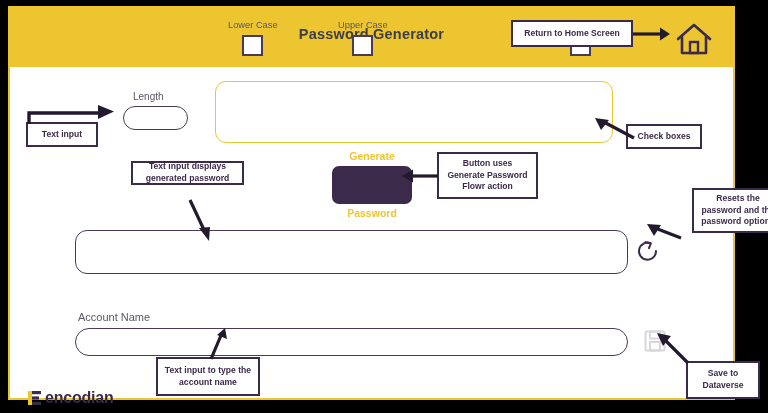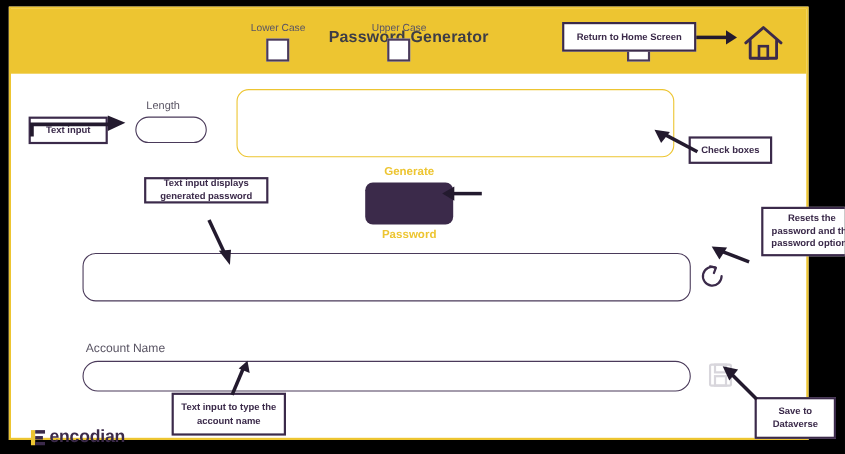--- a/index.html
+++ b/index.html
@@ -126,38 +126,39 @@
     </div>
 
   </div>
 
   <div class="callout" id="ann-return-home" style="left:511px;top:20px;width:122px;height:27px;">Return to Home Screen</div>
   <svg class="ann-svg" style="left:633px;top:25px;width:40px;height:18px;" viewBox="0 0 40 18">
     <path d="M0 9 H28" stroke="#231a2e" stroke-width="3.2"></path>
     <path d="M27 2.5 L37 9 L27 15.5 Z" fill="#231a2e"></path>
   </svg>
 
-  <div class="callout" id="ann-text-input" style="left:26px;top:106px;width:72px;height:25px;">Text input</div>
+  <div class="callout" id="ann-text-input" style="left:26px;top:122px;width:72px;height:25px;">Text input</div>
   <svg class="ann-svg" style="left:26px;top:100px;width:90px;height:26px;" viewBox="0 0 90 26">
     <path d="M3 24 V13 H76" fill="none" stroke="#231a2e" stroke-width="3.4" stroke-linejoin="miter"></path>
     <path d="M72 5 L88 11.5 L72 19 Z" fill="#231a2e"></path>
   </svg>
 
   <div class="callout" id="ann-check-boxes" style="left:626px;top:124px;width:76px;height:25px;">Check boxes</div>
   <svg class="ann-svg" style="left:592px;top:118px;width:44px;height:24px;" viewBox="0 0 44 24">
     <path d="M42 20 L10 3" stroke="#231a2e" stroke-width="3.2"></path>
     <path d="M3 0 L17 2 L9 12 Z" fill="#231a2e"></path>
   </svg>
 
   <div class="callout" id="ann-display-password" style="left:131px;top:161px;width:113px;height:24px;">Text input displays generated password</div>
   <svg class="ann-svg" style="left:188px;top:198px;width:30px;height:46px;" viewBox="0 0 30 46">
     <path d="M2 2 L17 34" stroke="#231a2e" stroke-width="3.2"></path>
     <path d="M11 30 L21 43 L22 29 Z" fill="#231a2e"></path>
   </svg>
 
+  <div class="callout" id="ann-button-flow" style="left:437px;top:152px;width:101px;height:47px;">Button uses Generate Password Flowr action</div>
   <svg class="ann-svg" style="left:400px;top:168px;width:40px;height:16px;" viewBox="0 0 40 16">
     <path d="M38 8 H11" stroke="#231a2e" stroke-width="3.2"></path>
     <path d="M13 1.5 L2 8 L13 14.5 Z" fill="#231a2e"></path>
   </svg>
 
   <div class="callout" id="ann-reset" style="left:673px;top:188px;width:92px;height:45px;margin-left:19px;">Resets the password and the password options</div>
   <svg class="ann-svg" style="left:643px;top:222px;width:40px;height:20px;" viewBox="0 0 40 20">
     <path d="M38 16 L12 6" stroke="#231a2e" stroke-width="3.2"></path>
     <path d="M4 2 L18 3 L11 14 Z" fill="#231a2e"></path>
   </svg>

